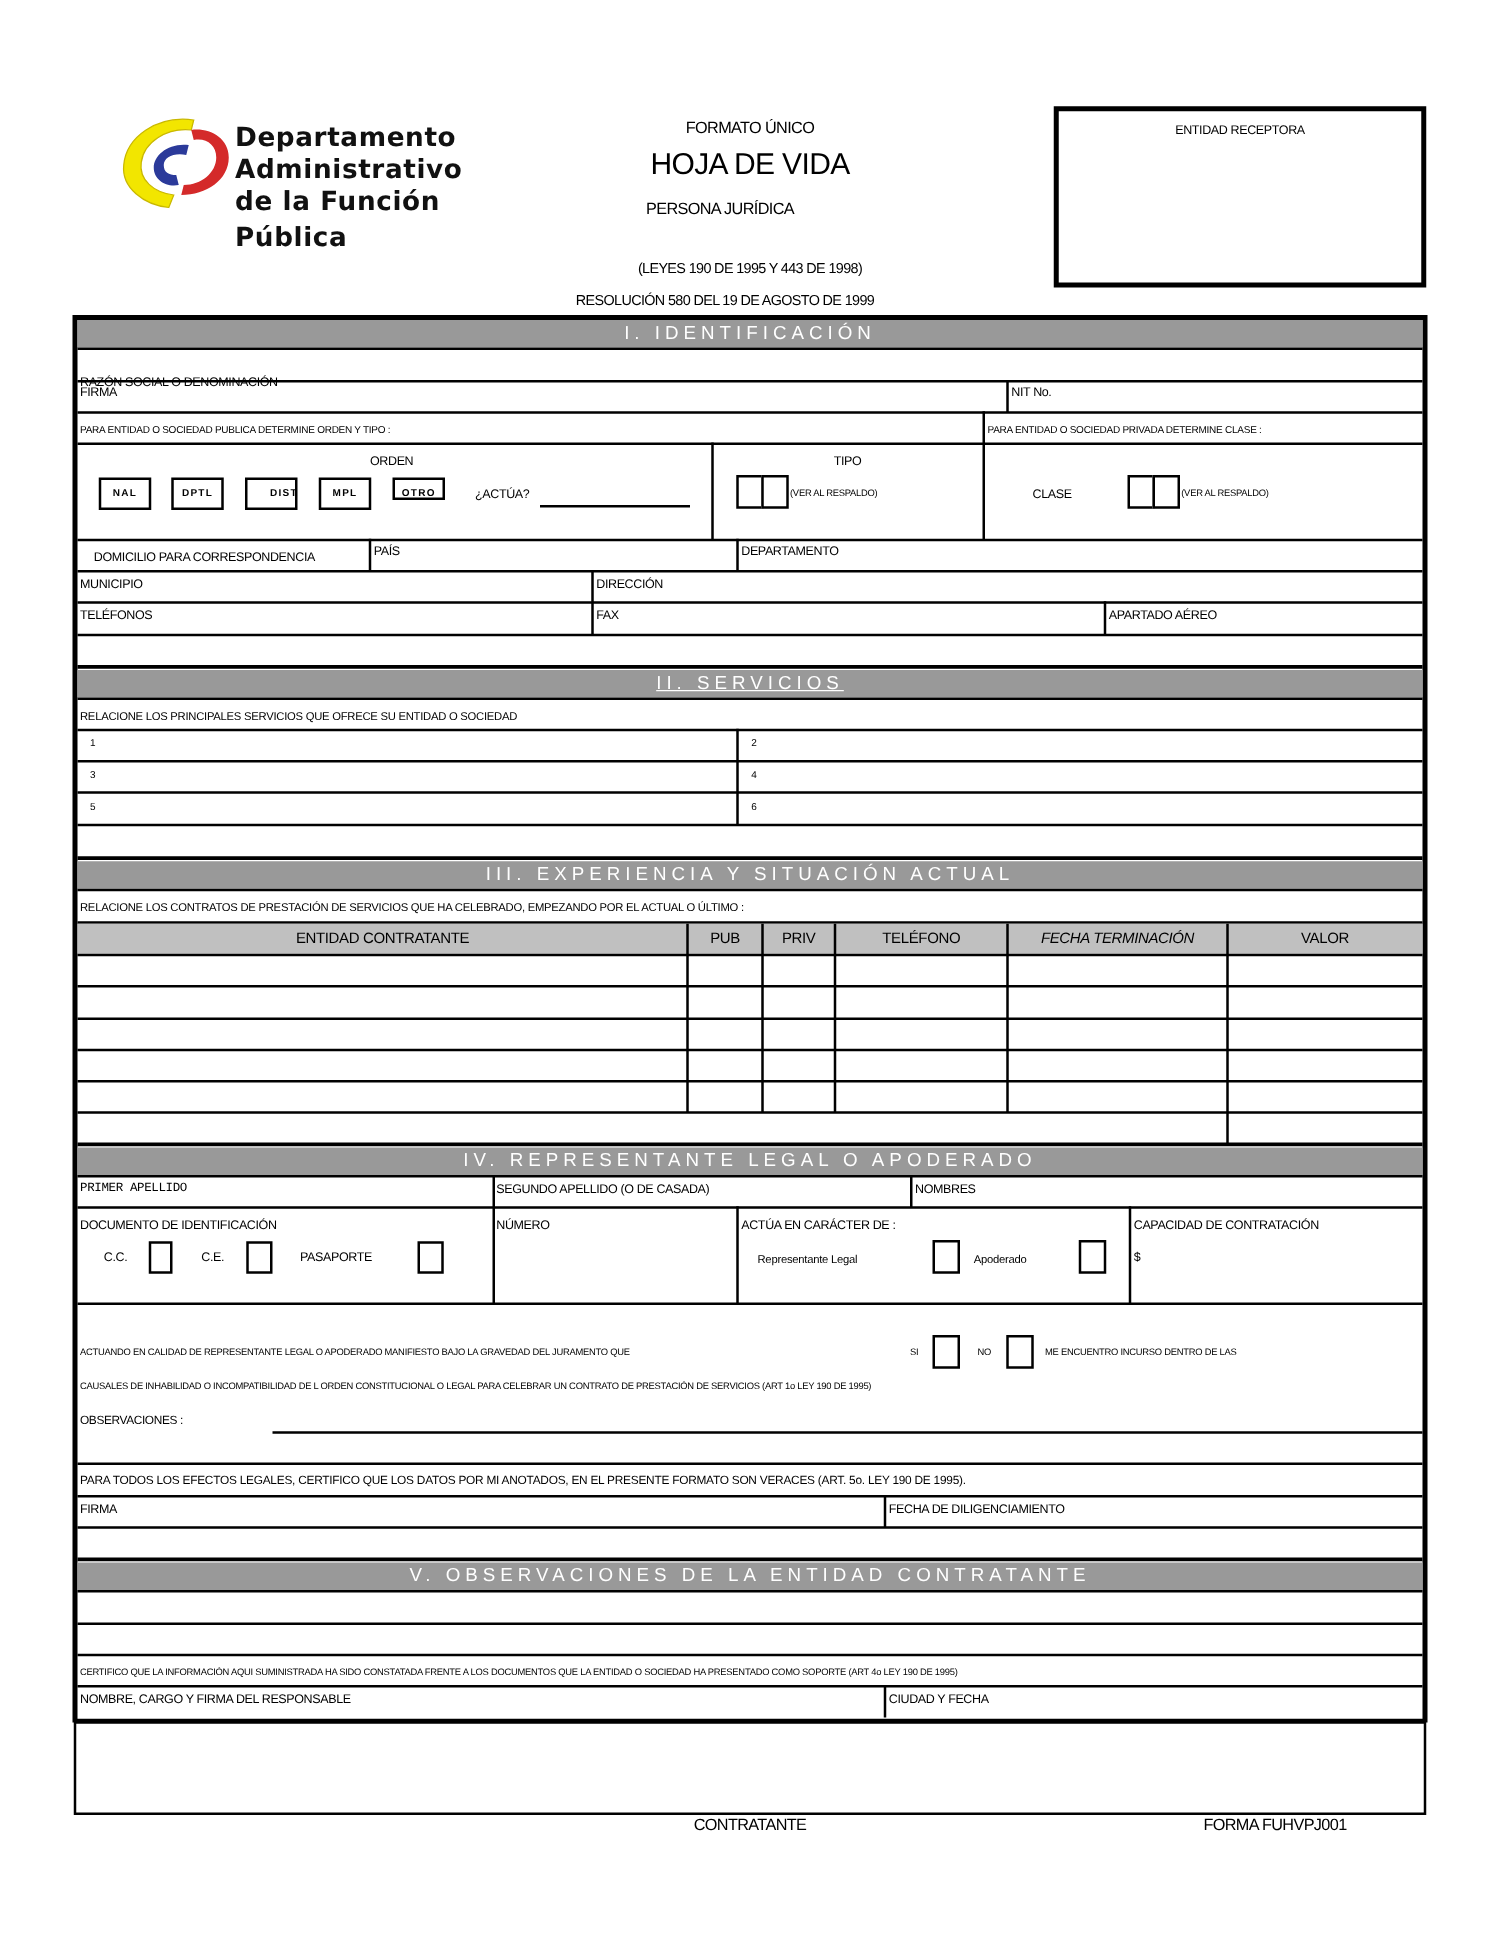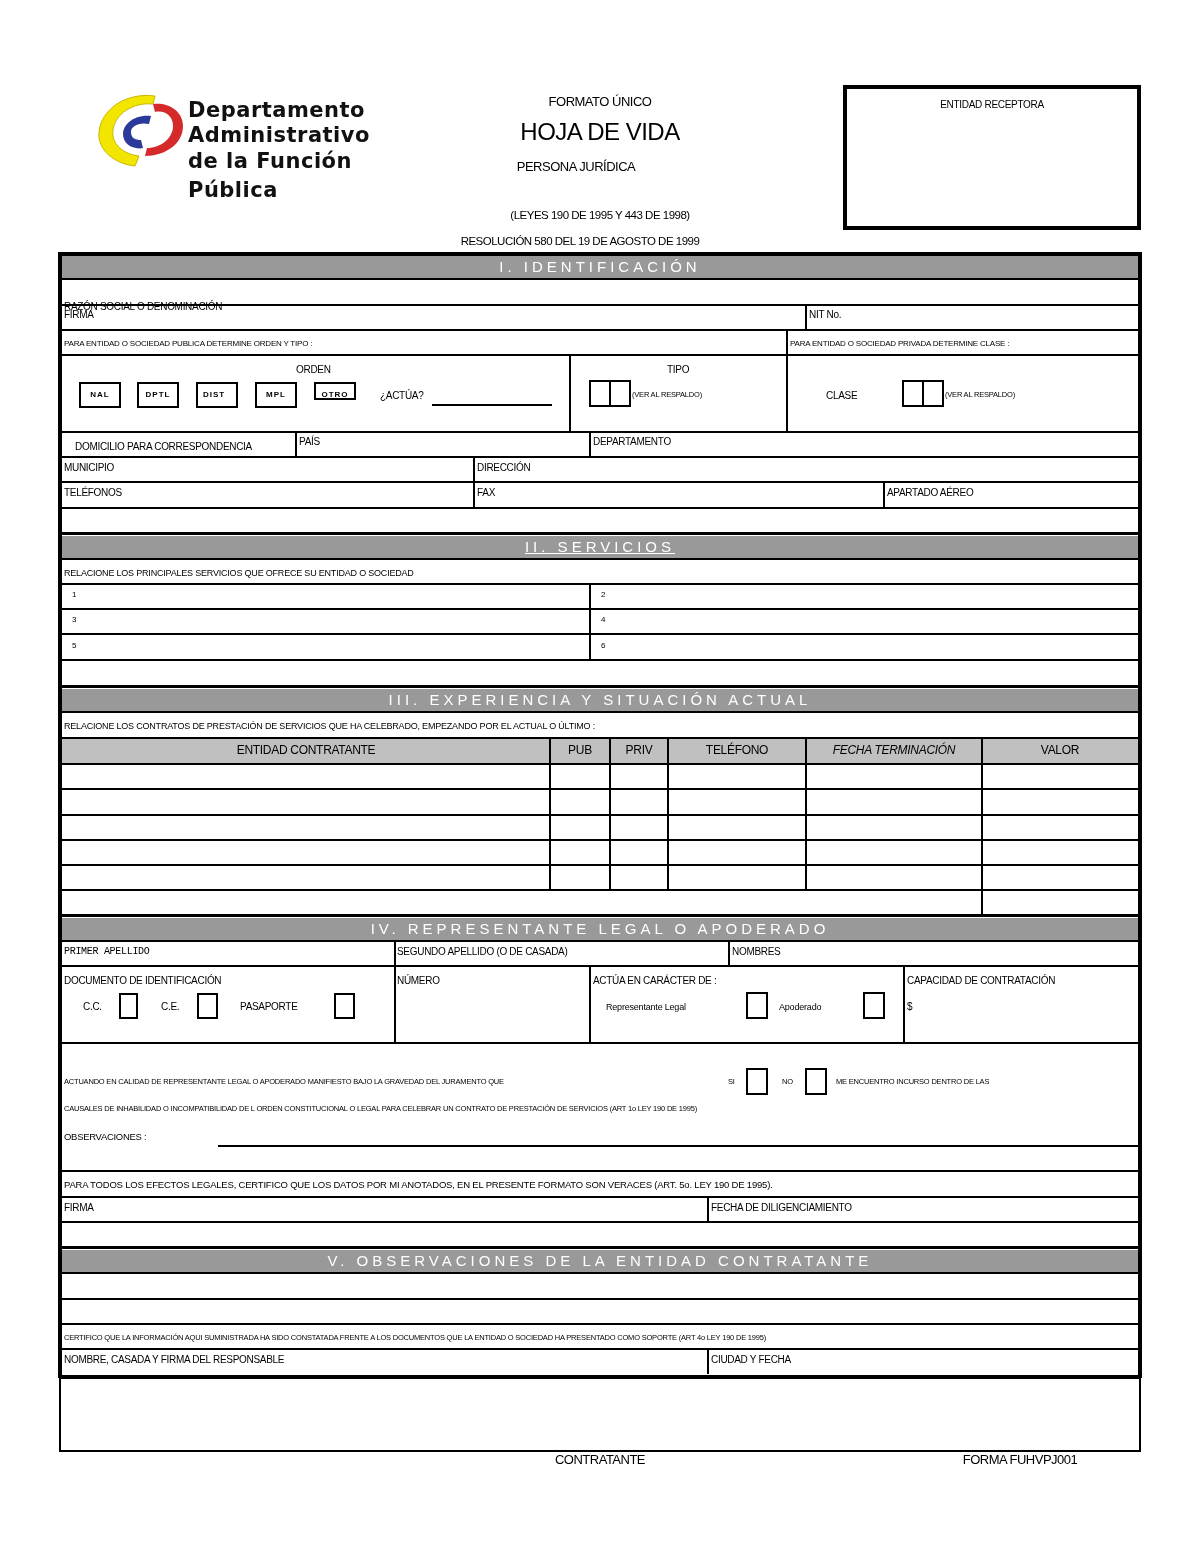--- a/index.html
+++ b/index.html
@@ -56,21 +56,21 @@
 <input class="field" style="left: 850px; top: 306px; width: 285px; height: 22px;">
 <div class="hline" style="left:62px;width:1076px;top:329px;"></div>
 <div class="lbl-s" style="left:64px;top:339px;">PARA ENTIDAD O SOCIEDAD PUBLICA  DETERMINE ORDEN Y TIPO :</div>
 <div class="vline" style="left:786px;top:329px;height:103px;"></div>
 <div class="lbl-s" style="left:790px;top:339px;">PARA ENTIDAD O SOCIEDAD PRIVADA  DETERMINE CLASE :</div>
 <div class="hline" style="left:62px;width:1076px;top:354px;"></div>
 
 <div class="lbl" style="left:296px;top:364px;">ORDEN</div>
 <div class="chk" style="left:79px;top:382px;width:42px;height:26px;line-height:22px;">NAL</div>
 <div class="chk" style="left:137px;top:382px;width:42px;height:26px;line-height:22px;">DPTL</div>
-<div class="chk" style="left:196px;top:382px;width:42px;height:26px;line-height:22px;text-align:left;padding-left:5px;">DIST</div>
+<div class="chk" style="left:196px;top:382px;width:42px;height:26px;line-height:22px;text-align:left;padding-left:18px;">DIST</div>
 <div class="chk" style="left:255px;top:382px;width:42px;height:26px;line-height:22px;">MPL</div>
 <div class="chk" style="left:314px;top:382px;width:42px;height:18px;line-height:22px;">OTRO</div>
 <div class="lbl" style="left:380px;top:390px;">¿ACTÚA?</div>
 <input class="field" style="left: 432px; top: 388px; width: 120px; height: 18px; border-bottom: 2px solid rgb(0, 0, 0);">
 <div class="vline" style="left:569px;top:354px;height:78px;"></div>
 
 <div class="lbl" style="left:667px;top:364px;">TIPO</div>
 <div class="chk" style="left:589px;top:380px;width:22px;height:27px;"></div>
 <div class="chk" style="left:609px;top:380px;width:22px;height:27px;"></div>
 <div class="lbl-s" style="left:632px;top:390px;font-size:7.5px;">(VER AL RESPALDO)</div>
@@ -256,21 +256,21 @@
 <div class="hline" style="left:62px;width:1076px;top:1246px;height:3px;"></div>
 
 <div class="band" style="top:1250px;">V. OBSERVACIONES DE LA ENTIDAD CONTRATANTE</div>
 <div class="hline" style="left:62px;width:1076px;top:1272px;"></div>
 <input class="field" style="left: 64px; top: 1275px; width: 1072px; height: 22px;">
 <div class="hline" style="left:62px;width:1076px;top:1298px;"></div>
 <input class="field" style="left: 64px; top: 1300px; width: 1072px; height: 22px;">
 <div class="hline" style="left:62px;width:1076px;top:1323px;"></div>
 <div class="lbl-s" style="left:64px;top:1333px;font-size:7.5px;">CERTIFICO QUE LA INFORMACIÓN AQUI SUMINISTRADA HA SIDO CONSTATADA FRENTE A LOS DOCUMENTOS QUE LA ENTIDAD O SOCIEDAD HA PRESENTADO COMO SOPORTE (ART  4o  LEY 190 DE 1995)</div>
 <div class="hline" style="left:62px;width:1076px;top:1348px;"></div>
-<div class="lbl" style="left:64px;top:1354px;">NOMBRE, CASADA Y FIRMA DEL RESPONSABLE</div>
+<div class="lbl" style="left:64px;top:1354px;">NOMBRE, CARGO Y FIRMA DEL RESPONSABLE</div>
 <input class="field" style="left: 330px; top: 1350px; width: 373px; height: 22px;">
 <div class="vline" style="left:707px;top:1348px;height:26px;"></div>
 <div class="lbl" style="left:711px;top:1354px;">CIUDAD Y FECHA</div>
 <input class="field" style="left: 810px; top: 1350px; width: 325px; height: 22px;">
 
 <div class="abs" style="left:59px;top:1376px;width:1082px;height:76px;border:2px solid #000;border-top:3px solid #000;"></div>
 
 <div class="abs" style="left:500px;width:200px;top:1452px;text-align:center;font-size:13px;letter-spacing:-0.5px;">CONTRATANTE</div>
 <div class="abs" style="left:930px;width:180px;top:1452px;text-align:center;font-size:13px;letter-spacing:-0.5px;">FORMA FUHVPJ001</div>
 

